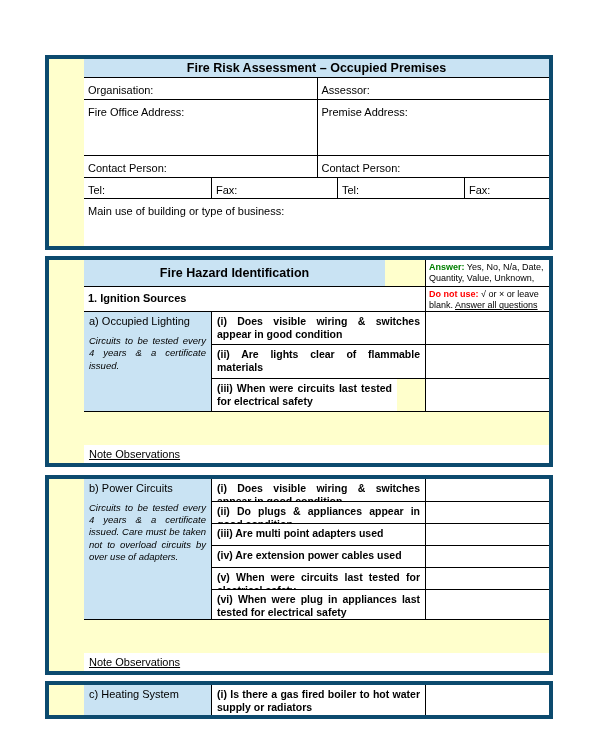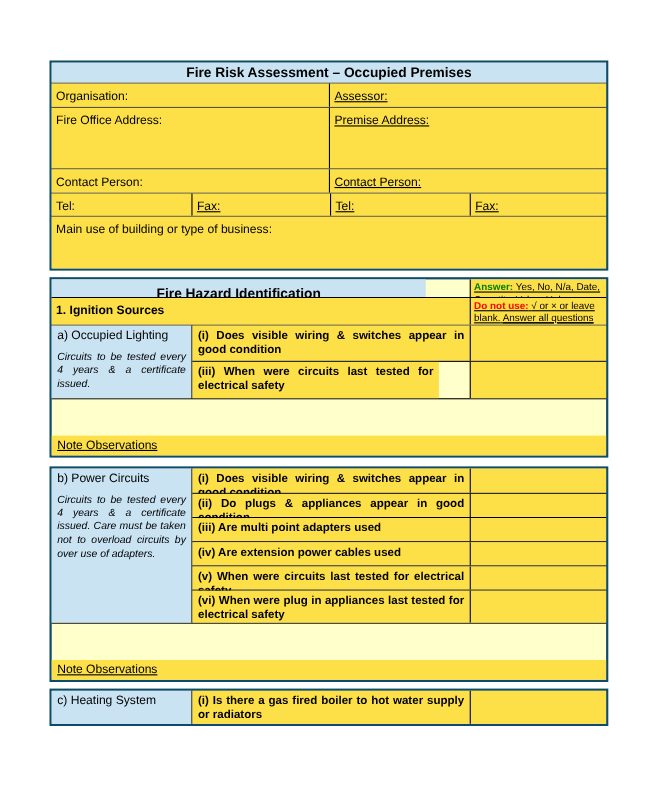--- a/index.html
+++ b/index.html
@@ -5,33 +5,33 @@
   * { box-sizing: border-box; margin: 0; padding: 0; }
   html, body {
     width: 600px; height: 730px;
     background: #ffffff;
     font-family: "Liberation Sans", sans-serif;
     color: #000;
     position: relative;
   }
   .doc { position: absolute; left: 45px; top: 55px; width: 508px; }
 
-  .tbl { border: 2px solid #0c4a6e; background: #ffffcc; }
+  .tbl { border: 4px solid #0c4a6e; background: #ffffcc; padding-left: 35px; }
   .row { display: flex; align-items: stretch; }
   .row + .row { border-top: 1px solid #000; }
   .cell { position: relative; padding: 2px 4px; overflow: hidden; }
-  .cell + .cell { border-left: 1px solid #000; text-decoration: underline; }
+  .cell + .cell { border-left: 1px solid #000; }
 
   .blue   { background: #c9e3f3; }
-  .yellow { background: #fde047; }
+  .yellow { background: #ffffff; }
 
   .title-cell { width: 100%; text-align: center; font-weight: bold; font-size: 12.5px; padding-top: 2px; }
 
   .h18 { height: 18px; } .h21 { height: 21px; } .h22 { height: 22px; }
-  .h25 { height: 25px; } .h26 { height: 16px; gap: 40px; } .h30 { height: 30px; }
+  .h25 { height: 25px; } .h26 { height: 26px; gap: 40px; } .h30 { height: 30px; }
   .h42 { height: 52px; align-items: flex-end; } .h48 { height: 48px; } .h56 { height: 56px; }
 
   .w-half { width: 50%; }
   .w-q1 { width: 127px; } .w-q2 { width: 126px; } .w-q3 { width: 127px; }
   .w-last { flex: 1; }
 
   .label { font-size: 11px; }
 
   .sec { margin-top: 6px; }
   .sec3 { margin-top: 8px; }
@@ -130,20 +130,24 @@
     <div class="block">
       <div class="cat-col blue">
         <div>a)  Occupied Lighting</div>
         <div class="cat-note">Circuits to be tested every 4 years &amp; a certificate issued.</div>
       </div>
       <div class="q-col">
         <div class="q-row" style="flex:1;">
           <div class="q-cell yellow">(i) Does visible wiring &amp; switches appear in good condition</div>
           <div class="a-cell yellow"></div>
         </div>
+        <div class="q-row" style="flex:1;">
+          <div class="q-cell yellow">(ii) Are lights clear of flammable materials</div>
+          <div class="a-cell yellow"></div>
+        </div>
         <div class="q-row" style="flex:1;gap:28px;">
           <div class="q-cell yellow">(iii) When were circuits last tested for electrical safety</div>
           <div class="a-cell yellow"></div>
         </div>
       </div>
     </div>
 
     <div class="row h42">
       <div class="cell yellow obs-cell">
         <span class="u label">Note Observations</span>

